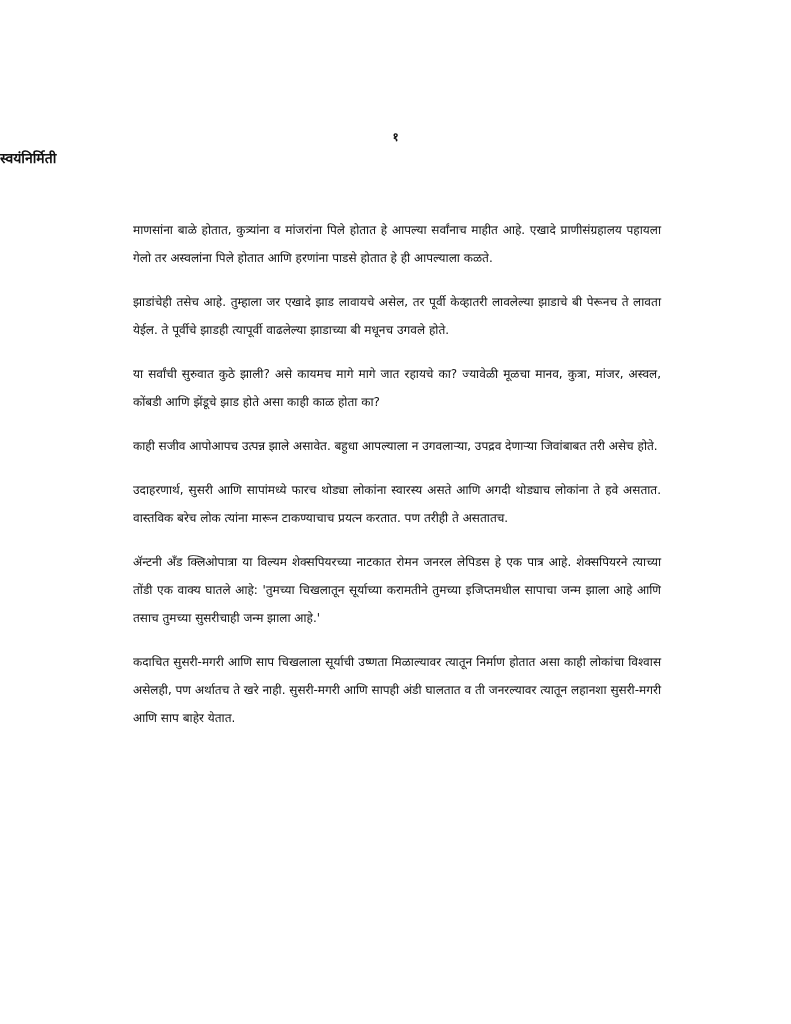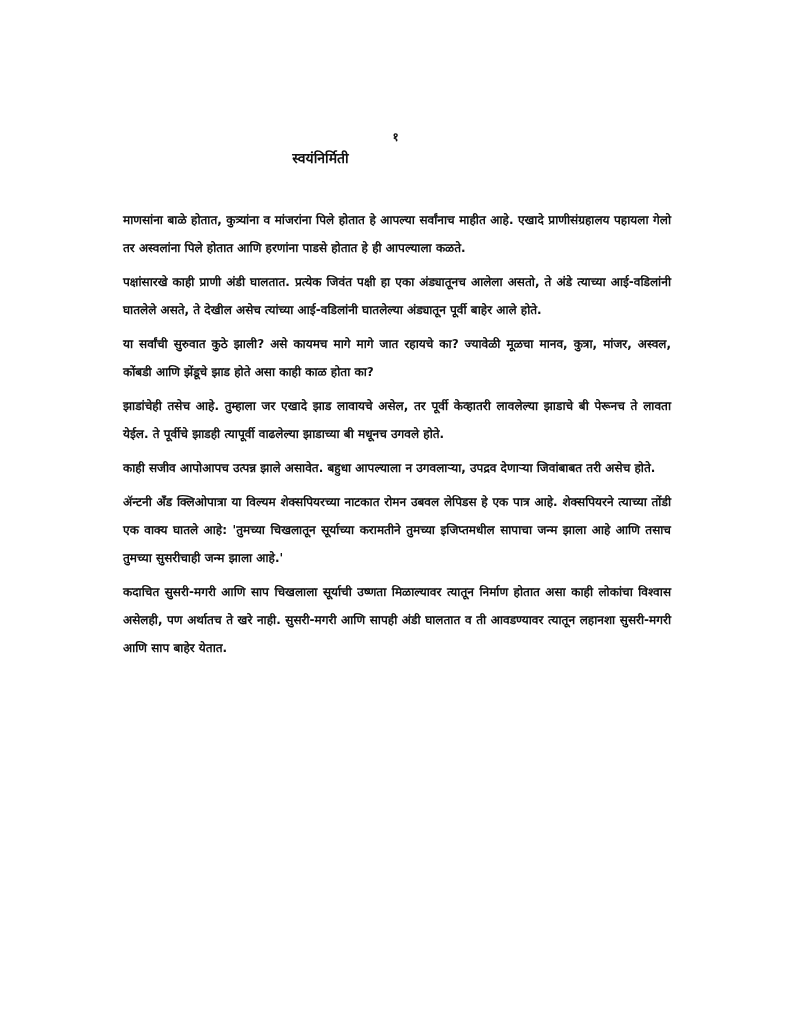--- a/index.html
+++ b/index.html
@@ -1,34 +1,34 @@
 <!DOCTYPE html>
 <html><head>
   <meta charset="utf-8">
   <style>
     html, body { margin: 0; padding: 0; background: #ffffff; }
     body { width: 791px; height: 1024px; position: relative; overflow: hidden; color: #111; }
     .page { position: absolute; left: 0; top: 0; width: 791px; height: 1024px; background: #fff; }
     .chapter-num { position: absolute; top: 128px; left: 0; width: 791px; text-align: center;
       font-family: "DejaVu Sans", sans-serif; font-size: 12px; font-weight: bold; }
-    .chapter-title { position: absolute; top: 148px; left: 0; width: 641px; text-align: center;
+    .chapter-title { position: absolute; top: 148px; left: 0; width: 641px; text-align: left;
       font-family: "DejaVu Sans", sans-serif; font-size: 14px; font-weight: bold; }
     .body { position: absolute; top: 200px; left: 117px; width: 560px;
       font-family: "DejaVu Sans", "Liberation Sans", sans-serif; font-size: 12px; line-height: 28px;
       text-align: justify; }
-    .body p { margin: 6px; font-weight: bold; }
+    .body p { margin: 16px; }
   </style>
 </head>
 <body>
 
 <div class="page">
   <div class="chapter-num">१</div>
   <div class="chapter-title">स्वयंनिर्मिती</div>
   <div class="body">
     <p>माणसांना बाळे होतात, कुत्र्यांना व मांजरांना पिले होतात हे आपल्या सर्वांनाच माहीत आहे. एखादे प्राणीसंग्रहालय पहायला गेलो तर अस्वलांना पिले होतात आणि हरणांना पाडसे होतात हे ही आपल्याला कळते.</p>
-    <p>पक्षांसारखे काही प्राणी अंडी घालतात. प्रत्येक जिवंत पक्षी हा एका अंड्यातूनच आलेला असतो, ते अंडे त्याच्या आई-वडिलांनी घातलेले असते, ते देखील असेच त्यांच्या आई-वडिलांनी घातलेल्या अंड्यातून पूर्वी बाहेर आले होते.</p>
+    <p>झाडांचेही तसेच आहे. तुम्हाला जर एखादे झाड लावायचे असेल, तर पूर्वी केव्हातरी लावलेल्या झाडाचे बी पेरूनच ते लावता येईल. ते पूर्वीचे झाडही त्यापूर्वी वाढलेल्या झाडाच्या बी मधूनच उगवले होते.</p>
     <p>या सर्वांची सुरुवात कुठे झाली? असे कायमच मागे मागे जात रहायचे का? ज्यावेळी मूळचा मानव, कुत्रा, मांजर, अस्वल, कोंबडी आणि झेंडूचे झाड होते असा काही काळ होता का?</p>
-    <p>झाडांचेही तसेच आहे. तुम्हाला जर एखादे झाड लावायचे असेल, तर पूर्वी केव्हातरी लावलेल्या झाडाचे बी पेरूनच ते लावता येईल. ते पूर्वीचे झाडही त्यापूर्वी वाढलेल्या झाडाच्या बी मधूनच उगवले होते.</p>
     <p>काही सजीव आपोआपच उत्पन्न झाले असावेत. बहुधा आपल्याला न उगवलाऱ्या, उपद्रव देणाऱ्या जिवांबाबत तरी असेच होते.</p>
-    <p>ॲन्टनी अँड क्लिओपात्रा या विल्यम शेक्सपियरच्या नाटकात रोमन उबवल लेपिडस हे एक पात्र आहे. शेक्सपियरने त्याच्या तोंडी एक वाक्य घातले आहे: 'तुमच्या चिखलातून सूर्याच्या करामतीने तुमच्या इजिप्तमधील सापाचा जन्म झाला आहे आणि तसाच तुमच्या सुसरीचाही जन्म झाला आहे.'</p>
-    <p>कदाचित सुसरी-मगरी आणि साप चिखलाला सूर्याची उष्णता मिळाल्यावर त्यातून निर्माण होतात असा काही लोकांचा विश्वास असेलही, पण अर्थातच ते खरे नाही. सुसरी-मगरी आणि सापही अंडी घालतात व ती आवडण्यावर त्यातून लहानशा सुसरी-मगरी आणि साप बाहेर येतात.</p>
+    <p>उदाहरणार्थ, सुसरी आणि सापांमध्ये फारच थोड्या लोकांना स्वारस्य असते आणि अगदी थोड्याच लोकांना ते हवे असतात. वास्तविक बरेच लोक त्यांना मारून टाकण्याचाच प्रयत्न करतात. पण तरीही ते असतातच.</p>
+    <p>ॲन्टनी अँड क्लिओपात्रा या विल्यम शेक्सपियरच्या नाटकात रोमन जनरल लेपिडस हे एक पात्र आहे. शेक्सपियरने त्याच्या तोंडी एक वाक्य घातले आहे: 'तुमच्या चिखलातून सूर्याच्या करामतीने तुमच्या इजिप्तमधील सापाचा जन्म झाला आहे आणि तसाच तुमच्या सुसरीचाही जन्म झाला आहे.'</p>
+    <p>कदाचित सुसरी-मगरी आणि साप चिखलाला सूर्याची उष्णता मिळाल्यावर त्यातून निर्माण होतात असा काही लोकांचा विश्वास असेलही, पण अर्थातच ते खरे नाही. सुसरी-मगरी आणि सापही अंडी घालतात व ती जनरल्यावर त्यातून लहानशा सुसरी-मगरी आणि साप बाहेर येतात.</p>
   </div>
 </div>
 
 </body></html>

